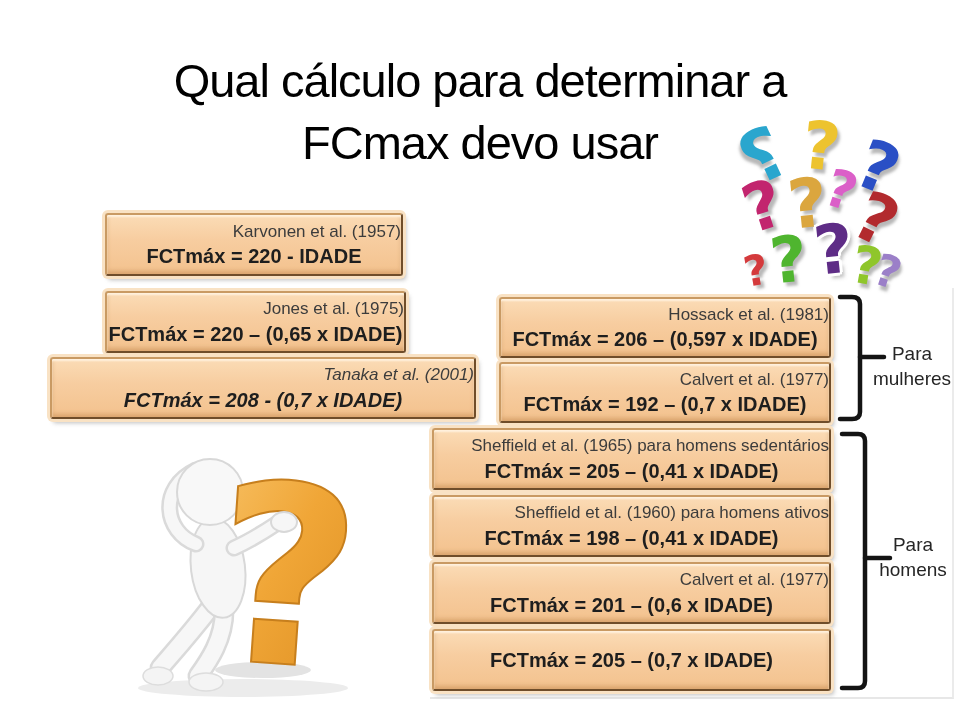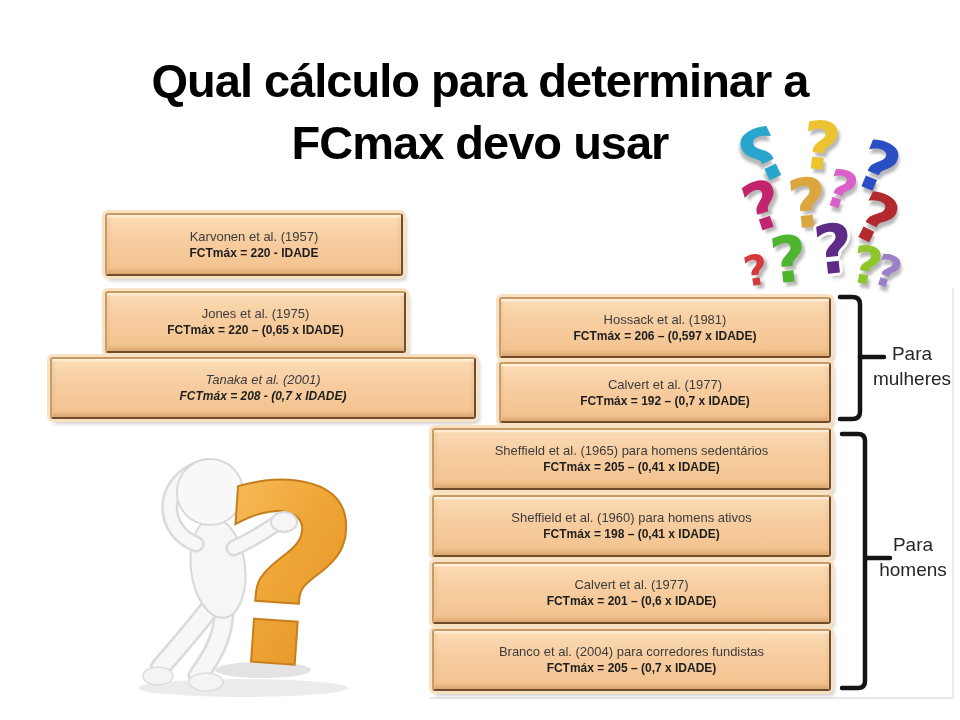--- a/index.html
+++ b/index.html
@@ -1,27 +1,27 @@
 <!DOCTYPE html>
 <html><head>
 <meta charset="utf-8">
 <style>
   html,body{margin:0;padding:0;background:#fff;}
   .slide{position:relative;width:960px;height:720px;background:#ffffff;overflow:hidden;
          font-family:"Liberation Sans","DejaVu Sans",sans-serif;}
   .title{position:absolute;left:0;right:0;top:50px;text-align:center;color:#000;
-         font-size:47px;line-height:62px;font-weight:700;letter-spacing:-1px;}
+         font-size:47px;line-height:62px;font-weight:400;letter-spacing:-1px;}
   .fbox{position:absolute;box-sizing:border-box;border-radius:3px;
         background:linear-gradient(180deg,#fbdcb6 0%,#f7cda0 42%,#f3c28e 100%);
         border:2px solid;border-color:#c99a63 #6f4d2a #6f4d2a #c99a63;
         box-shadow:0 0 0 3px #f9e2c4,3px 4px 4px rgba(110,110,110,0.45),
                    inset 0 2px 2px rgba(255,242,224,0.95),inset 0 -3px 4px rgba(186,128,70,0.45);
         display:flex;flex-direction:column;justify-content:center;text-align:center;}
-  .fbox-source{font-size:13px;color:#3c3c3c;line-height:1.4;}
-  .fbox-formula{font-size:12px;font-weight:bold;color:#1e1e1e;line-height:1.3;}
+  .fbox-source{font-size:17px;color:#3c3c3c;line-height:1.4;text-align:right;}
+  .fbox-formula{font-size:20px;font-weight:bold;color:#1e1e1e;line-height:1.3;}
   .group-label{position:absolute;font-size:19px;color:#262626;text-align:center;line-height:1.3;}
   .brace{position:absolute;}
   .qcluster{position:absolute;left:722px;top:108px;width:238px;height:186px;}
   .qmark{position:absolute;font-family:"DejaVu Sans",sans-serif;font-weight:bold;line-height:1;
          text-shadow:3px 4px 3px rgba(125,125,125,0.55);}
   .q-outline{text-shadow:-2px -2px 0 #fff,2px -2px 0 #fff,-2px 2px 0 #fff,2px 2px 0 #fff,
              -3px 0 0 #fff,3px 0 0 #fff,0 -3px 0 #fff,0 3px 0 #fff,4px 5px 4px rgba(125,125,125,0.5);}
   .person{position:absolute;left:118px;top:440px;}
   .img-edge{position:absolute;left:430px;top:288px;width:522px;height:409px;
             border-right:2px solid #ebebeb;border-bottom:2px solid #e7e7e7;pointer-events:none;}
@@ -66,21 +66,20 @@
   </div>
   <div class="fbox" style="left:432px;top:495px;width:399px;height:62px;">
     <div class="fbox-source">Sheffield et al. (1960) para homens ativos</div>
     <div class="fbox-formula">FCTmáx = 198 – (0,41 x IDADE)</div>
   </div>
   <div class="fbox" style="left:432px;top:562px;width:399px;height:62px;">
     <div class="fbox-source">Calvert et al. (1977)</div>
     <div class="fbox-formula">FCTmáx = 201 – (0,6 x IDADE)</div>
   </div>
   <div class="fbox" style="left:432px;top:629px;width:399px;height:62px;">
-    <div class="fbox-source">Branco et al. (2004) para corredores fundistas</div>
     <div class="fbox-formula">FCTmáx = 205 – (0,7 x IDADE)</div>
   </div>
 
   <svg class="brace" style="left:836px;top:291px;" width="54" height="134" viewBox="0 0 54 134">
     <path d="M4,6 H16 Q24,6 24,13 V121 Q24,128 16,128 H4" fill="none" stroke="#141414" stroke-width="4.5" stroke-linecap="round" stroke-linejoin="round"></path>
     <path d="M24,66 H48" fill="none" stroke="#141414" stroke-width="4.5" stroke-linecap="round"></path>
   </svg>
   <div class="group-label" style="left:866px;top:342px;width:92px;">
     <div>Para</div>
     <div>mulheres</div>

